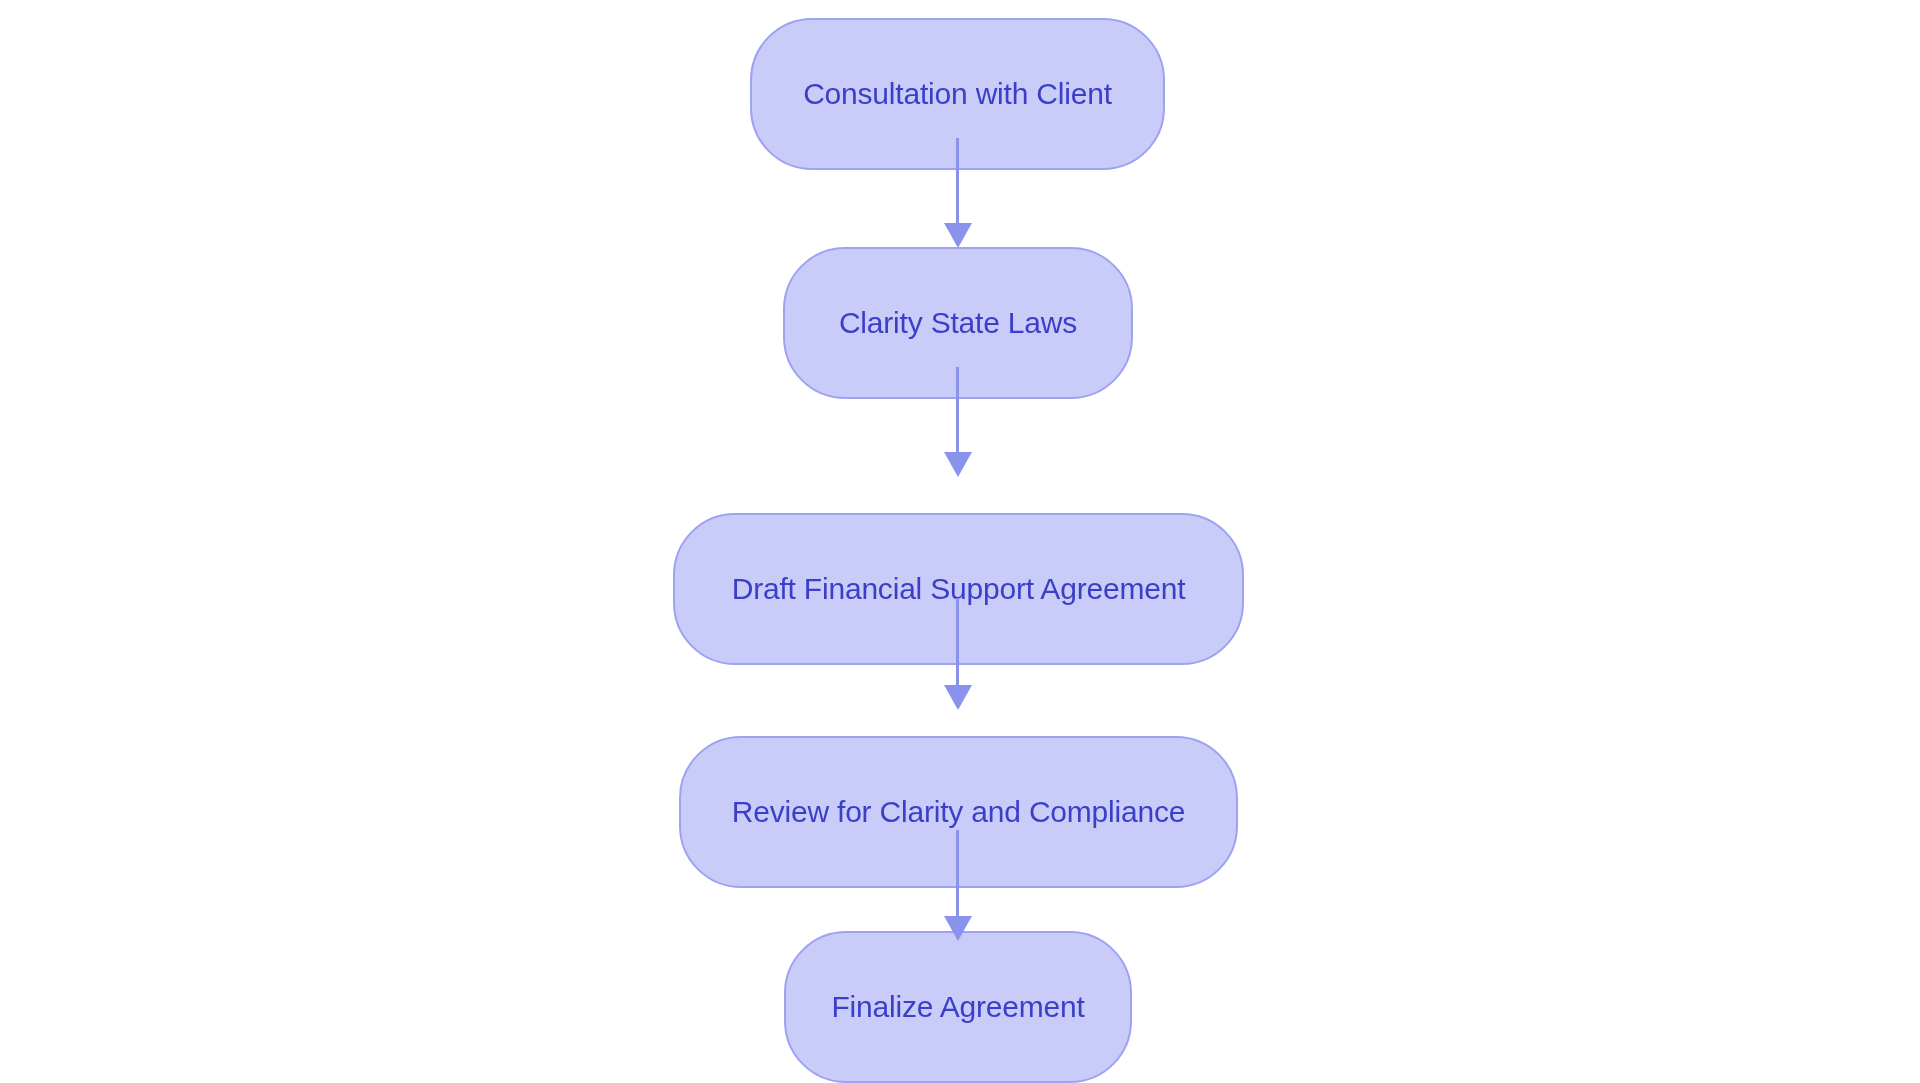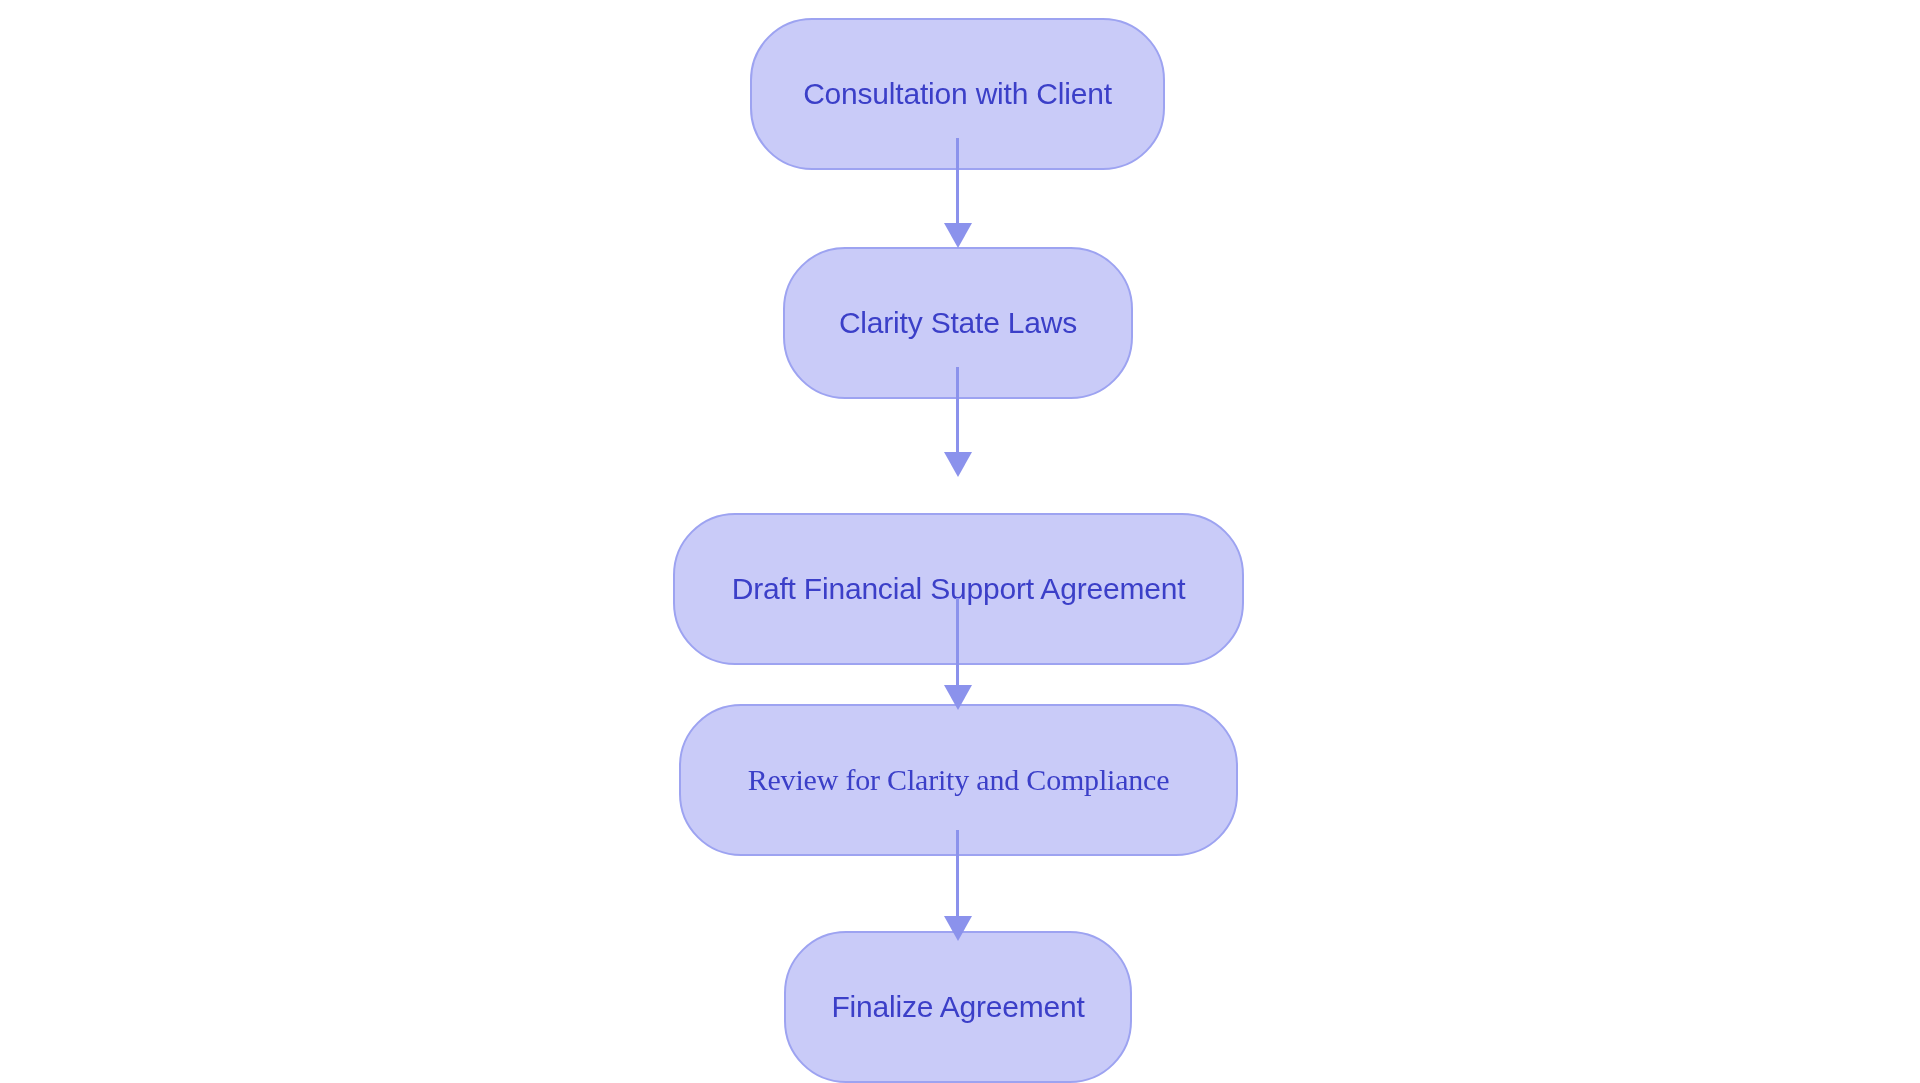--- a/index.html
+++ b/index.html
@@ -57,21 +57,21 @@
 <body style="background: rgb(255, 255, 255);">
 
 <div class="canvas">
 
   <div class="node" style="left:750px; top:18px;  width:415px;">Consultation with Client</div>
 
   <div class="node" style="left:783px; top:247px; width:350px;">Clarity State Laws</div>
 
   <div class="node" style="left:673px; top:481px; width:571px;margin-top:32px;">Draft Financial Support Agreement</div>
 
-  <div class="node" style="left:679px; top:704px; width:559px;font-family:Liberation Serif, serif;">Review for Clarity and Compliance</div>
+  <div class="node" style="left:679px; top:736px; width:559px;">Review for Clarity and Compliance</div>
 
   <div class="node" style="left:784px; top:931px; width:348px;">Finalize Agreement</div>
 
   <div class="edge">
     <div class="edge-line" style="left:956px; top:138px; height:86px;"></div>
     <div class="edge-head" style="left:944px; top:223px;"></div>
   </div>
 
   <div class="edge">
     <div class="edge-line" style="left:956px; top:367px; height:86px;"></div>

